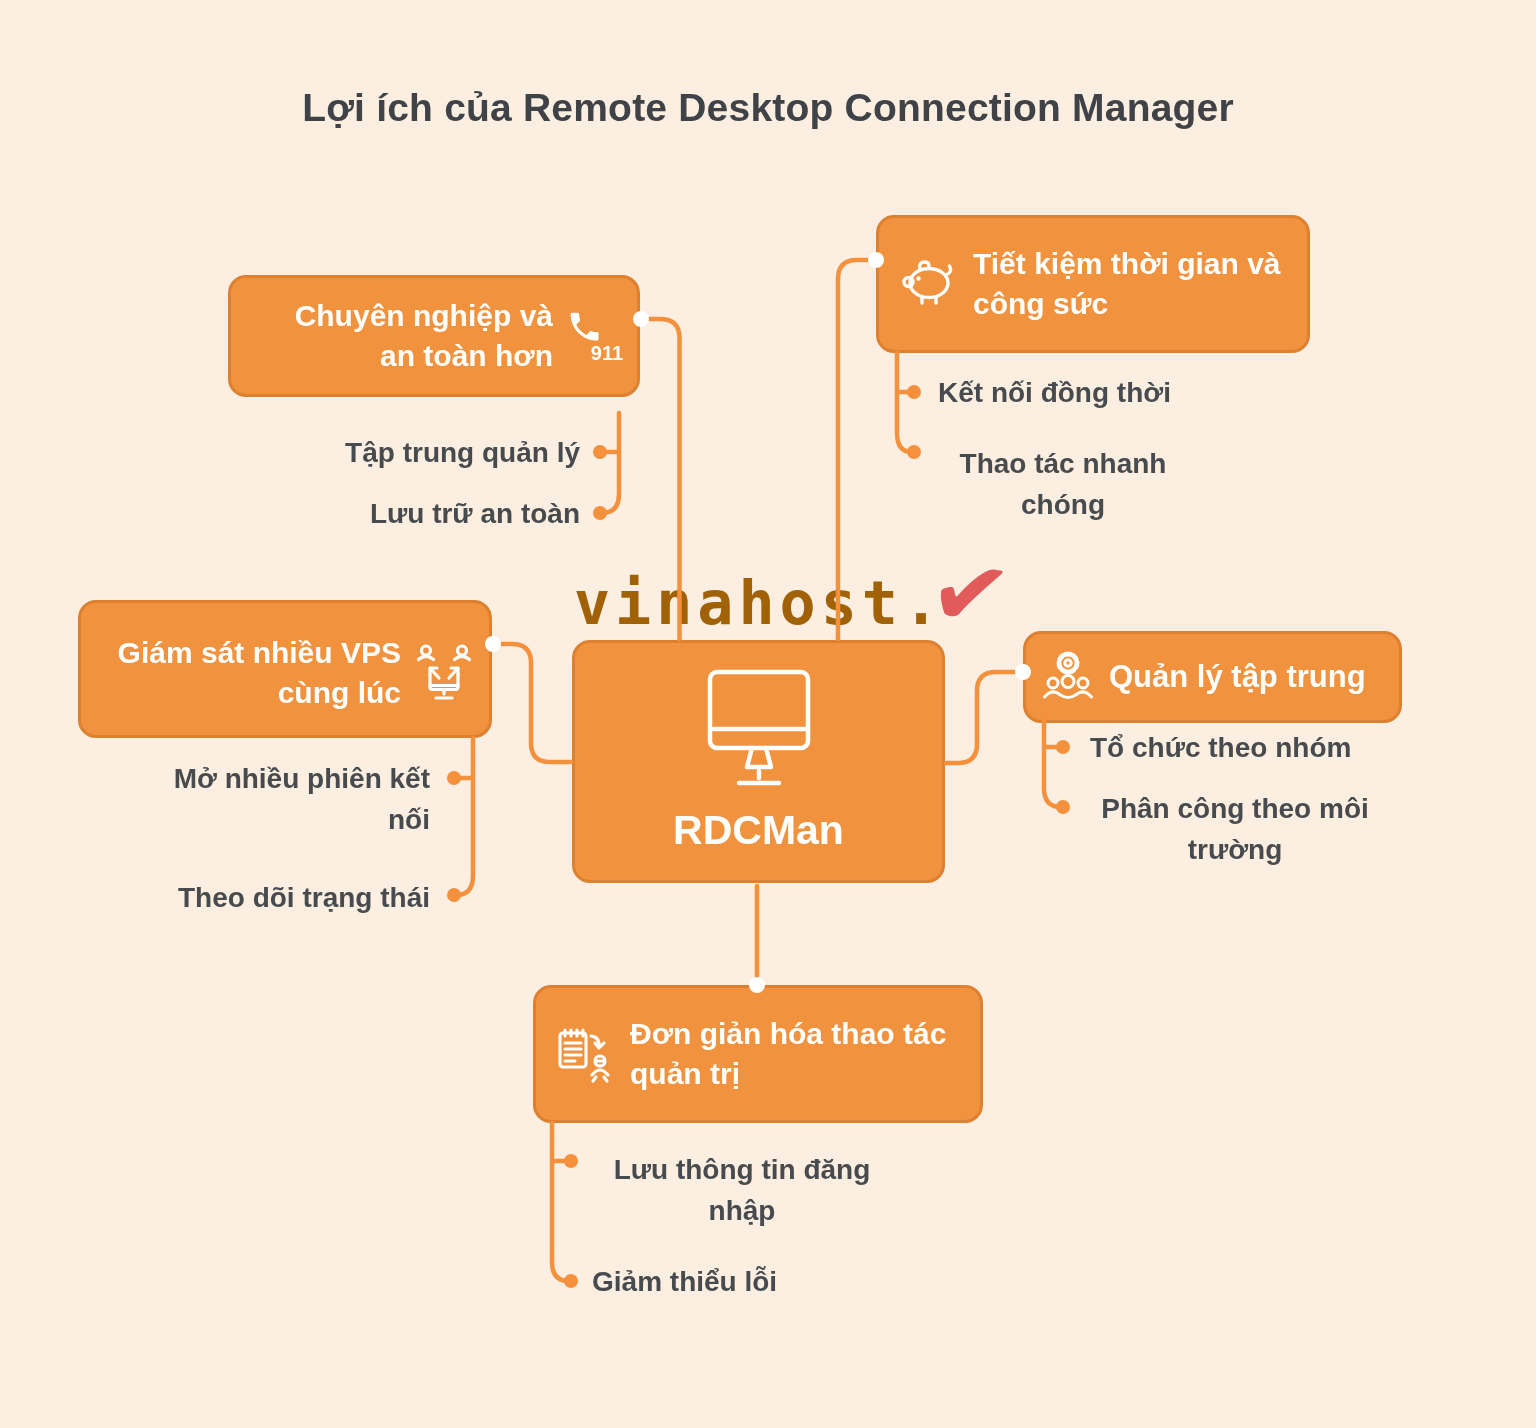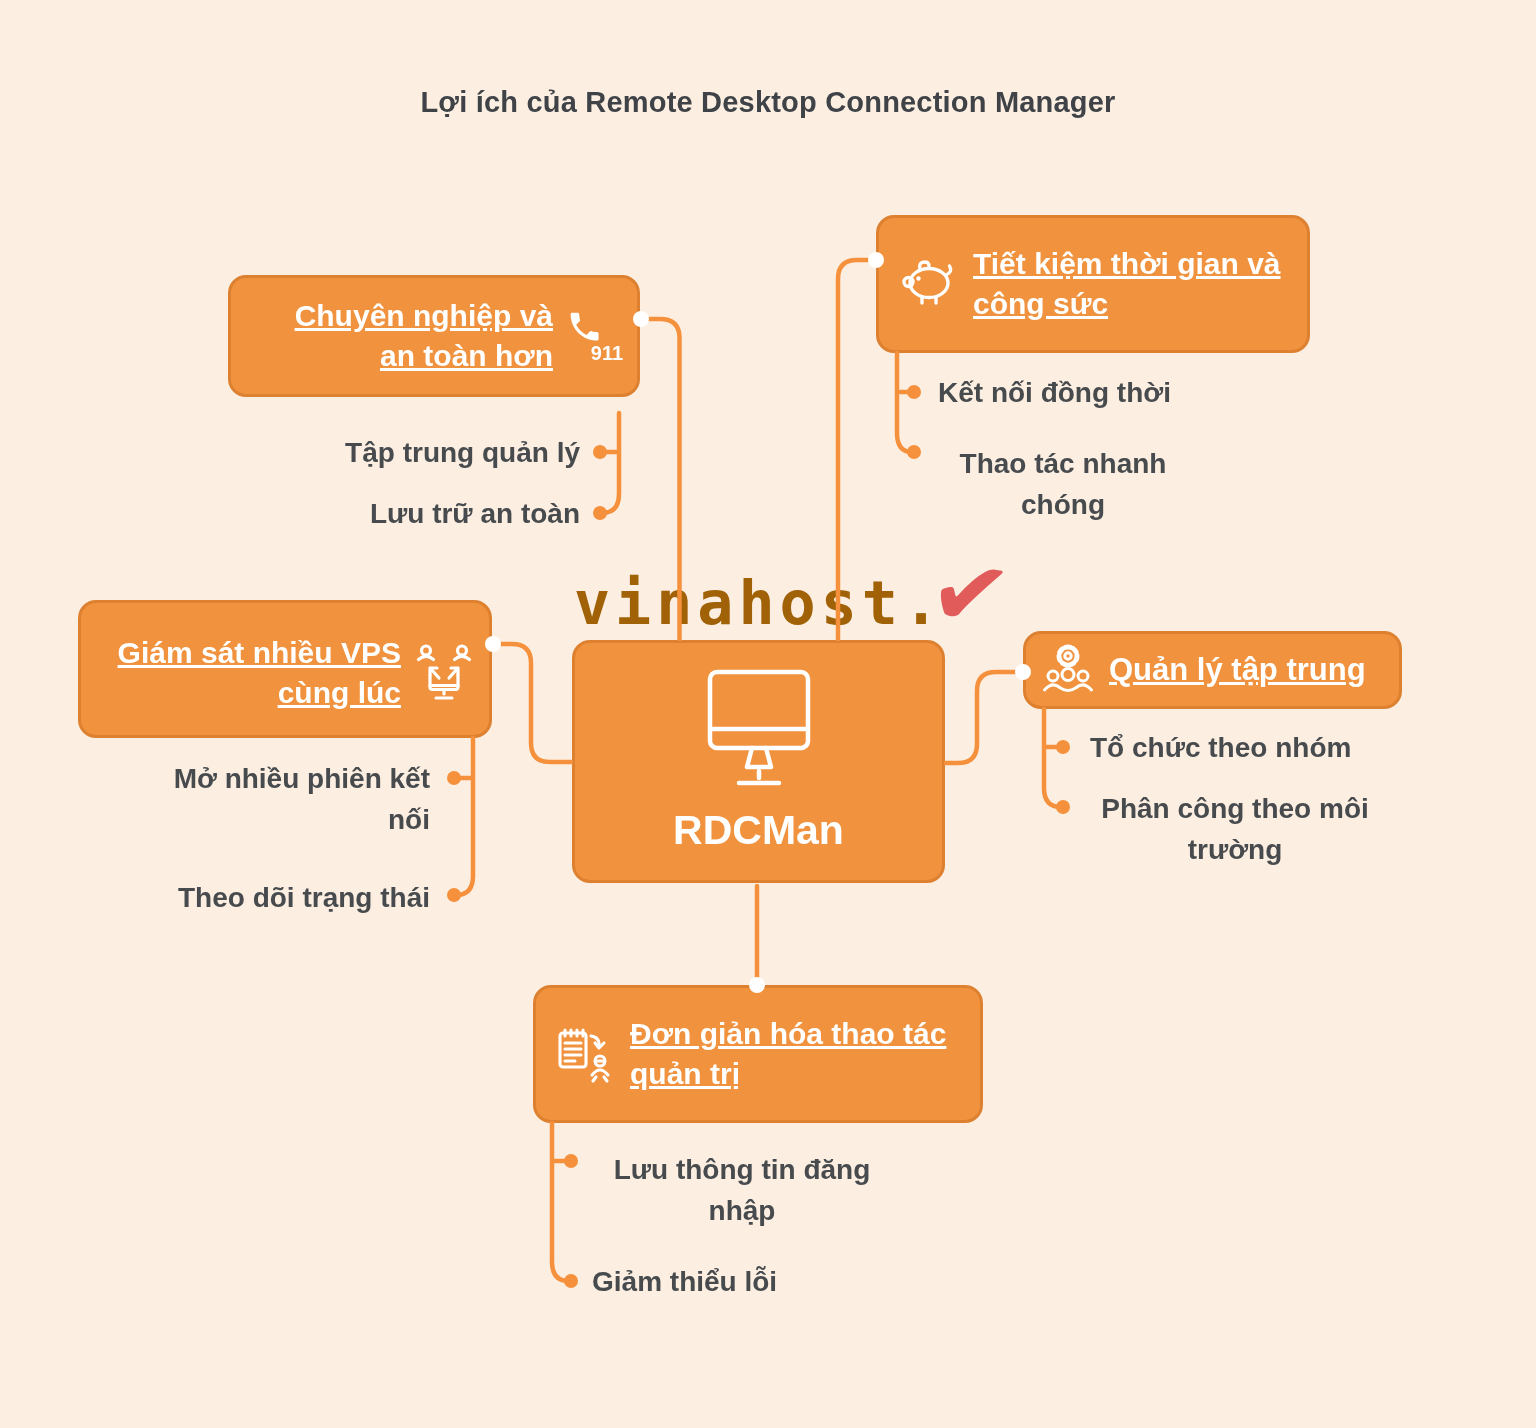--- a/index.html
+++ b/index.html
@@ -6,21 +6,21 @@
   body{
     width:1536px;height:1428px;
     background:#FCEFE2;
     font-family:"Liberation Sans","DejaVu Sans",sans-serif;
     overflow:hidden;
   }
   .canvas{position:relative;width:1536px;height:1428px;}
 
   .title{
     position:absolute;left:0;top:86px;width:100%;
-    text-align:center;font-size:29px;font-weight:bold;color:#3F4347;
+    text-align:center;font-size:39px;font-weight:bold;color:#3F4347;
     margin:0;letter-spacing:.2px;
   }
 
   
   .watermark{position:absolute;left:574px;top:556px;z-index:1;display:flex;align-items:flex-end;}
   .wm-text{
     font-family:"DejaVu Sans Mono","Liberation Mono",monospace;
     font-weight:bold;font-size:60px;letter-spacing:5px;color:#a16207;line-height:1;
   }
   .wm-check{
@@ -30,28 +30,28 @@
 
   
   svg.connectors{position:absolute;left:0;top:0;z-index:4;pointer-events:none;}
 
   
   .node{
     position:absolute;z-index:2;box-sizing:border-box;
     background:#F0923E;border:3px solid #DD8030;border-radius:18px;
     display:flex;align-items:center;color:#fff;font-weight:bold;
   }
-  .node-label{font-size:30px;line-height:1.32;text-decoration:underline;}
+  .node-label{font-size:30px;line-height:1.32;}
   .align-r{text-align:right;}
   .node .icon{flex:0 0 auto;}
 
   .node-professional{left:228px;top:275px;width:412px;height:122px;padding:0 10px 0 26px;justify-content:flex-end;gap:8px;}
   .node-timesaving{left:876px;top:215px;width:434px;height:138px;padding:0 16px 0 18px;gap:14px;}
   .node-monitoring{left:78px;top:600px;width:414px;height:138px;padding:8px 12px 0 26px;justify-content:flex-end;gap:10px;}
-  .node-management{left:1023px;top:631px;width:379px;height:78px;padding:10px 14px;gap:13px;}
+  .node-management{left:1023px;top:631px;width:379px;height:92px;padding:10px 14px;gap:13px;}
   .node-management .node-label{font-size:31px;}
   .node-simplify{left:533px;top:985px;width:450px;height:138px;padding:0 14px 0 16px;gap:14px;}
 
   .node-central{
     left:572px;top:640px;width:373px;height:243px;
     flex-direction:column;justify-content:center;gap:16px;
   }
   .central-label{font-size:41px;font-weight:bold;}
 
   

